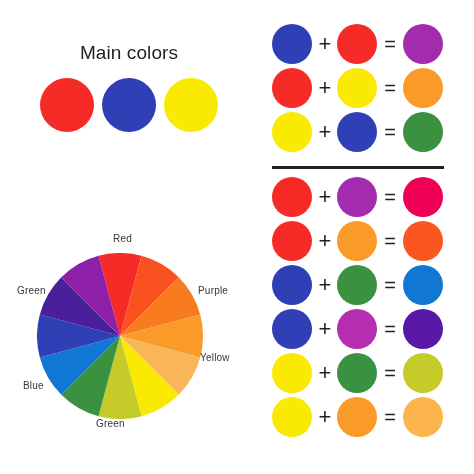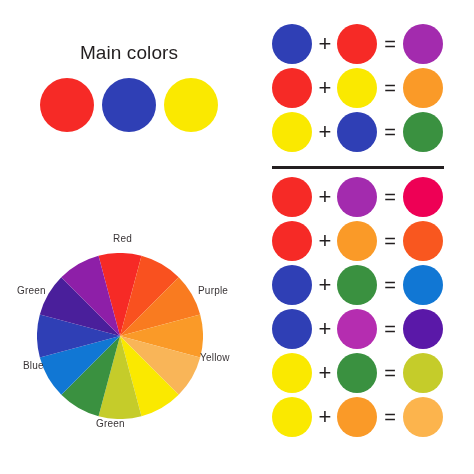--- a/index.html
+++ b/index.html
@@ -77,21 +77,21 @@
     position: absolute;
     font-size: 10px;
     color: #3a3537;
     white-space: nowrap;
     letter-spacing: 0.2px;
   }
   #wheel-label-red    { left: 113px; top: 233px; }
   #wheel-label-orange { left: 198px; top: 285px; }
   #wheel-label-yellow { left: 200px; top: 352px; }
   #wheel-label-green  { left: 96px; top: 418px; }
-  #wheel-label-blue   { left: 23px;  top: 360px; }
+  #wheel-label-blue   { left: 23px;  top: 380px; }
   #wheel-label-purple { left: 17px;  top: 285px; }
 
   
   .right-panel {
     position: absolute;
     left: 262px;
     top: 0;
     width: 212px;
     height: 474px;
   }

